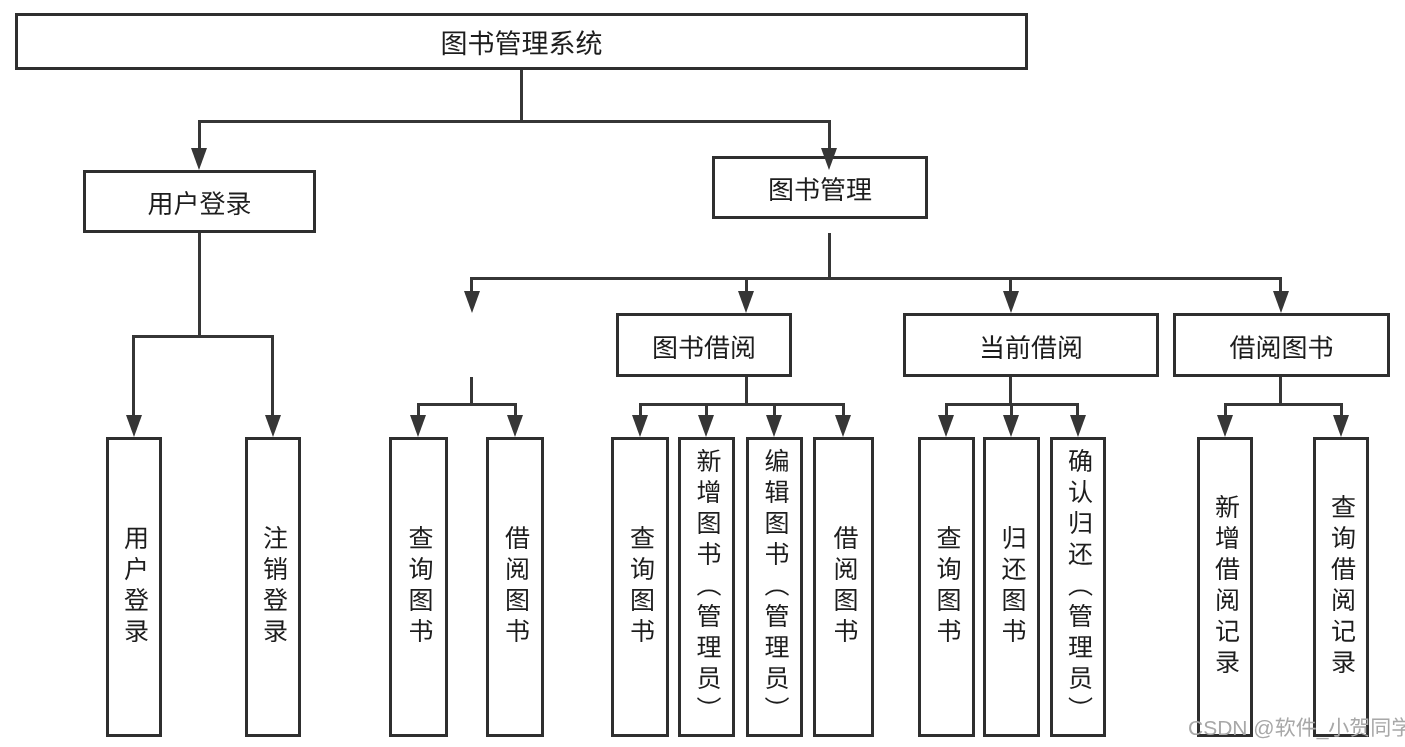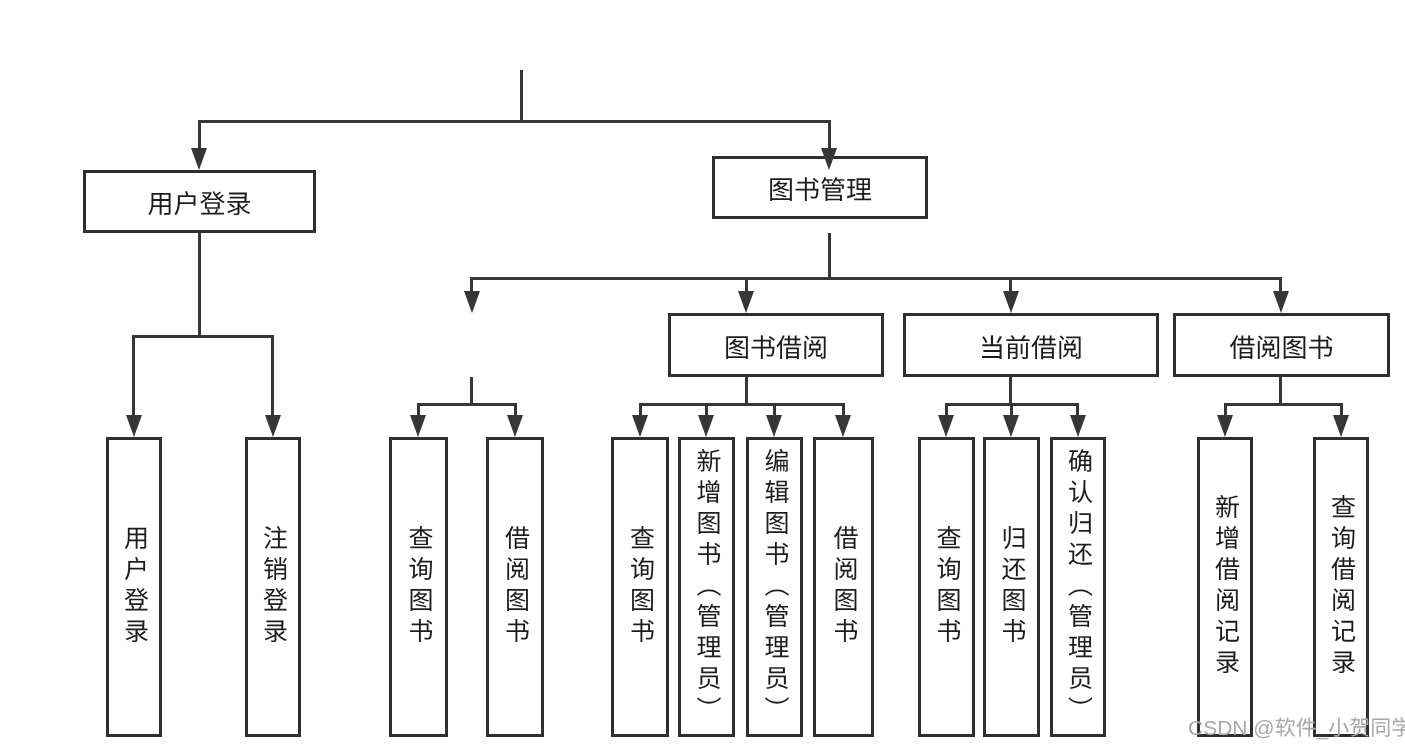--- a/index.html
+++ b/index.html
@@ -34,29 +34,32 @@
   .watermark{
     position:absolute;left:1188px;top:711px;z-index:6;
     font-size:21px;color:var(--wm);white-space:nowrap;
   }
 </style>
 </head>
 <body>
 
 <div class="canvas">
 
+  <div class="box root" style="left:15px;top:13px;width:1013px;height:57px">
+    <span>图书管理系统</span>
+  </div>
 
   <div class="box h2" style="left:83px;top:170px;width:233px;height:63px">
     <span>用户登录</span>
   </div>
   <div class="box h2" style="left:712px;top:156px;width:216px;height:63px">
     <span>图书管理</span>
   </div>
 
-  <div class="box h3" style="left:668px;top:313px;width:216px;height:64px">
+  <div class="box h3" style="left:616px;top:313px;width:176px;height:64px">
     <span>图书借阅</span>
   </div>
   <div class="box h3" style="left:903px;top:313px;width:256px;height:64px">
     <span>当前借阅</span>
   </div>
   <div class="box h3" style="left:1173px;top:313px;width:217px;height:64px">
     <span>借阅图书</span>
   </div>
 
   <div class="box leaf" style="left:106px;top:437px;width:56px;height:300px">

